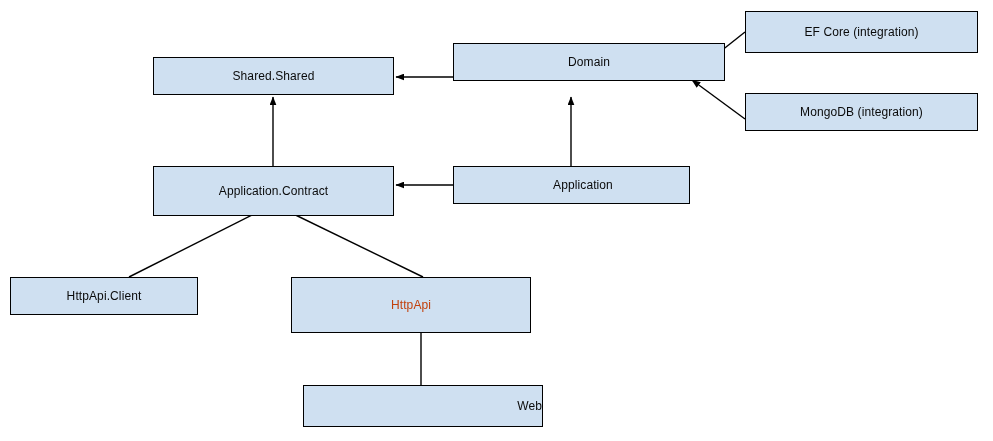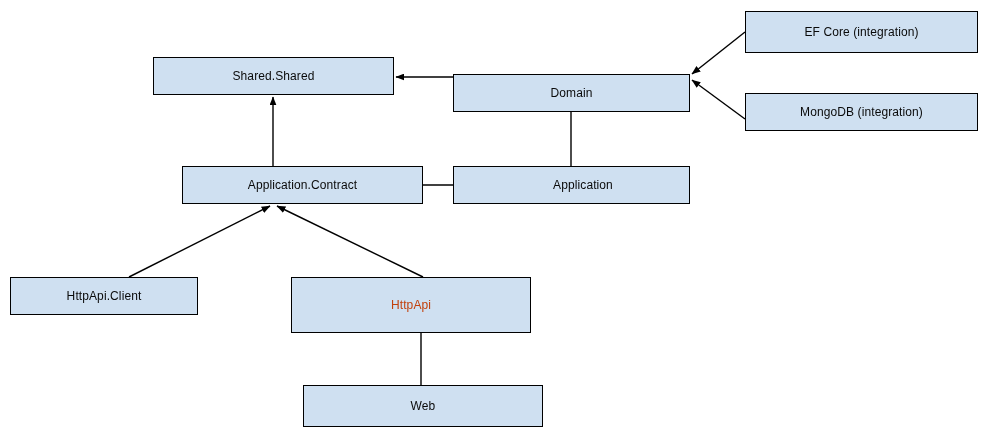--- a/index.html
+++ b/index.html
@@ -68,39 +68,39 @@
         <line x1="129" y1="277" x2="270" y2="206"></line>
         <line x1="423" y1="277" x2="277" y2="206"></line>
         <line x1="421" y1="385" x2="421" y2="317"></line>
       </g>
   </svg>
 
   <div id="nodes-layer">
       <div class="node" style="left: 153px; top: 57px; width: 241px; height: 38px; background: rgb(207, 224, 241); border-color: rgb(0, 0, 0); color: rgb(10, 10, 10);">
         <span class="node-label">Shared.Shared</span>
       </div>
-      <div class="node" style="left: 453px; top: 74px; width: 237px; height: 38px; background: rgb(207, 224, 241); border-color: rgb(0, 0, 0); color: rgb(10, 10, 10);">
+      <div class="node" style="left: 453px; top: 43px; width: 272px; height: 38px; background: rgb(207, 224, 241); border-color: rgb(0, 0, 0); color: rgb(10, 10, 10);">
         <span class="node-label">Domain</span>
       </div>
       <div class="node" style="left: 745px; top: 11px; width: 233px; height: 42px; background: rgb(207, 224, 241); border-color: rgb(0, 0, 0); color: rgb(10, 10, 10);">
         <span class="node-label">EF Core (integration)</span>
       </div>
       <div class="node" style="left: 745px; top: 93px; width: 233px; height: 38px; background: rgb(207, 224, 241); border-color: rgb(0, 0, 0); color: rgb(10, 10, 10);">
         <span class="node-label">MongoDB (integration)</span>
       </div>
-      <div class="node" style="left: 153px; top: 166px; width: 241px; height: 38px; background: rgb(207, 224, 241); border-color: rgb(0, 0, 0); color: rgb(10, 10, 10); margin-left: 29px;">
+      <div class="node" style="left: 153px; top: 166px; width: 241px; height: 50px; background: rgb(207, 224, 241); border-color: rgb(0, 0, 0); color: rgb(10, 10, 10);">
         <span class="node-label">Application.Contract</span>
       </div>
       <div class="node" style="left: 453px; top: 166px; width: 237px; height: 38px; background: rgb(207, 224, 241); border-color: rgb(0, 0, 0); color: rgb(10, 10, 10); padding-left: 23px;">
         <span class="node-label">Application</span>
       </div>
       <div class="node" style="left: 10px; top: 277px; width: 188px; height: 38px; background: rgb(207, 224, 241); border-color: rgb(0, 0, 0); color: rgb(10, 10, 10);">
         <span class="node-label">HttpApi.Client</span>
       </div>
       <div class="node" style="left: 291px; top: 277px; width: 240px; height: 56px; background: rgb(207, 224, 241); border-color: rgb(0, 0, 0); color: #c2410c;">
         <span class="node-label">HttpApi</span>
       </div>
-      <div class="node" style="left: 303px; top: 385px; width: 240px; height: 42px; background: rgb(207, 224, 241); border-color: rgb(0, 0, 0); color: rgb(10, 10, 10);">
+      <div class="node" style="left: 303px; top: 385px; width: 240px; height: 42px; background: rgb(207, 224, 241); border-color: rgb(0, 0, 0); color: rgb(10, 10, 10); justify-content: flex-end;">
         <span class="node-label">Web</span>
       </div>
     </div>
 
 </div>
 
 </body></html>

